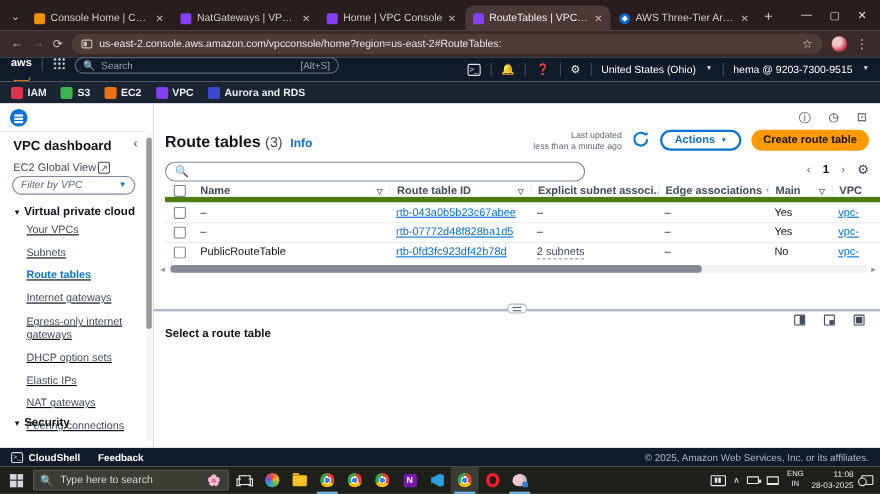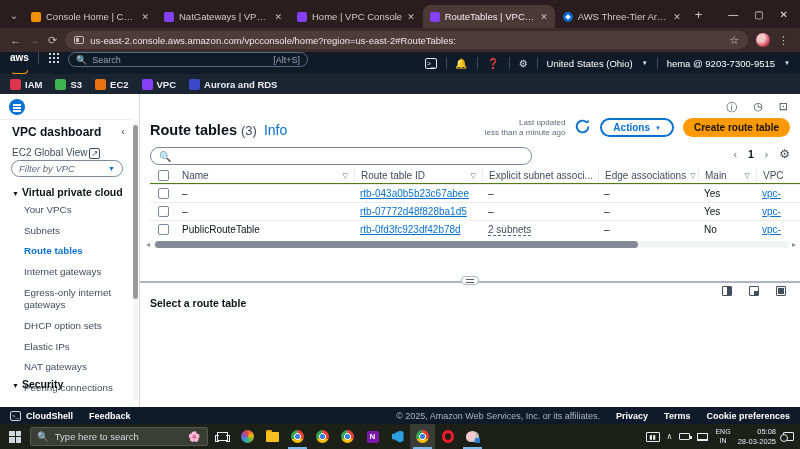--- a/index.html
+++ b/index.html
@@ -65,51 +65,51 @@
       box-shadow:0 3px 0 #fff, 0 6px 0 #fff; }
   .side-top{ position:absolute; left:0; right:7px; top:25px; border-top:1px solid #eaeded; }
   .side-title{ position:absolute; left:12px; top:31px; font-size:12px; font-weight:bold; color:#0f141a; }
   .collapse{ position:absolute; right:14px; top:31px; color:#424650; font-size:11px; }
   .globalview{ position:absolute; left:12px; top:53px; color:#414d5c; font-size:10px; }
   .extlink{ font-size:8px; border:1px solid #414d5c; border-radius:2px; padding:0 1px; margin-left:2px; }
   .vpcfilter{ position:absolute; left:11px; top:66px; width:112px; height:17px; border:1px solid #7d8998; border-radius:9px;
       display:flex; align-items:center; padding:0 7px; color:#5f6b7a; font-style:italic; font-size:9.5px; }
   .vpcfilter .dd{ margin-left:auto; color:#0972d3; font-size:7px; font-style:normal; }
   .side-section{ position:absolute; left:12px; top:92px; font-weight:bold; font-size:10.5px; color:#0f141a; }
-  .side-items{ position:absolute; left:24px; top:106px; right:18px; }
+  .side-items{ position:absolute; left:24px; top:106px; right:18px;text-decoration:underline; }
   .side-item{ color:#414d5c; font-size:9.8px; padding:4px 0 4.5px; line-height:1.25; }
   .side-item.sel{ color:#0972d3; font-weight:bold; }
   .side-sec2{ position:absolute; left:12px; top:284px; font-weight:bold; font-size:10.5px; color:#0f141a; }
   .sec-caret{ font-size:7px; color:#0f141a; margin-right:3px; }
   .side-scroll{ position:absolute; right:1px; top:27px; bottom:6px; width:5px; background:#f5f5f5; border-radius:3px; }
   .side-thumb{ position:absolute; left:0; width:5px; top:4px; height:62%; background:#9a9a9a; border-radius:3px; }
 
   .main{ flex:1; position:relative; }
   .top-icons{ position:absolute; right:12px; top:6px; display:flex; gap:16px; color:#424650; font-size:11px; }
   .m-title-row{ position:absolute; left:10px; top:28px; display:flex; align-items:baseline; gap:4px; }
   .m-title{ font-size:14.5px; font-weight:bold; color:#0f141a; }
   .m-count{ font-size:13px; color:#414d5c; }
-  .m-info{ font-size:14px; color:#0972d3; font-weight:normal; margin-left:3px; }
+  .m-info{ font-size:11px; color:#0972d3; font-weight:bold; margin-left:3px; }
   .m-actions{ position:absolute; right:10px; top:24px; display:flex; align-items:flex-start; gap:9px; }
   .lastupd{ font-size:8px; color:#5f6b7a; text-align:right; line-height:1.3; }
   .refresh{ width:17px; height:17px; color:#0972d3; }
   .btn-actions{ height:19px; border:2px solid #0972d3; border-radius:11px; background:#fff; color:#0972d3;
      font-size:10px; font-weight:bold; display:flex; align-items:center; gap:5px; padding:0 11px; }
   .btn-create{ height:19px; border-radius:11px; background:#ff9900; color:#16130a; font-size:10px; font-weight:bold;
      display:flex; align-items:center; padding:0 11px; }
   .m-filter{ position:absolute; left:10px; top:53px; width:382px; height:18px; border:1px solid #7d8998; border-radius:9px;
      display:flex; align-items:center; gap:6px; padding:0 8px; color:#5f6b7a; font-size:10px; font-style:italic; }
   .m-filter .mag{ font-style:normal; font-size:10px; color:#414d5c; }
   .pager{ position:absolute; right:10px; top:53px; display:flex; align-items:center; gap:11px; font-size:10.5px; color:#5f6b7a; }
   .pager .num{ color:#0f141a; font-weight:bold; }
   .pager .gear{ font-size:12px; color:#414d5c; }
 
   .tbl{ position:absolute; left:10px; right:0; top:74px; font-size:10px; }
   .tr{ display:flex; align-items:center; height:18px; border-top:1px solid #e9ebed; }
-  .tr.head{ height:16px; border-top:none; border-bottom:1px solid #4d7c0f; font-weight:normal; color:#414d5c; }
+  .tr.head{ height:16px; border-top:none; border-bottom:5px solid #4d7c0f; font-weight:bold; color:#414d5c; }
   .td{ padding:0 6px; white-space:nowrap; overflow:hidden; display:flex; align-items:center; }
   .head .td{ border-left:1px solid #e9ebed; align-self:stretch; }
   .head .td:first-child, .head .td:nth-child(2){ border-left:none; }
   .sort{ margin-left:auto; font-size:7px; color:#5f6b7a; padding-left:4px; }
   .cb{ width:11px; height:11px; border:1.5px solid #7d8998; border-radius:2px; background:#fff; }
   .c0{ flex:0 0 26px; justify-content:center; }
   .c1{ flex:0 0 178px; }
   .c2{ flex:0 0 128px; }
   .c3{ flex:0 0 116px; }
   .c4{ flex:0 0 100px;text-align:right; }
@@ -460,25 +460,20 @@
     </div>
   </div>
 
   <div class="cfoot">
     <span style="display:flex;align-items:center;gap:5px;">
       <span class="cs-ic">&gt;_</span>
       <span class="bold">CloudShell</span>
     </span>
     <span class="bold">Feedback</span>
     <span class="copyright">© 2025, Amazon Web Services, Inc. or its affiliates.</span>
-    <span id="cfoot-links" style="display:flex;gap:16px;">
-        <span class="cfoot-link">Privacy</span>
-        <span class="cfoot-link">Terms</span>
-        <span class="cfoot-link">Cookie preferences</span>
-      </span>
   </div>
 
   <div class="taskbar">
     <div class="start">
       <div class="winlogo">
           <i></i>
           <i></i>
           <i></i>
           <i></i>
         </div>
@@ -526,19 +521,19 @@
     <div class="tray">
       <span class="tray-box">▮▮</span>
       <span class="tray-chev">∧</span>
       <span class="tray-batt"></span>
       <span class="tray-net"></span>
       <div class="tray-2l">
         <div>ENG</div>
           <div>IN</div>
       </div>
       <div class="tray-time">
-        <div>05:08</div>
+        <div>11:08</div>
           <div>28-03-2025</div>
       </div>
       <span class="tray-note"></span>
     </div>
   </div>
 </div>
 
 </body></html>

